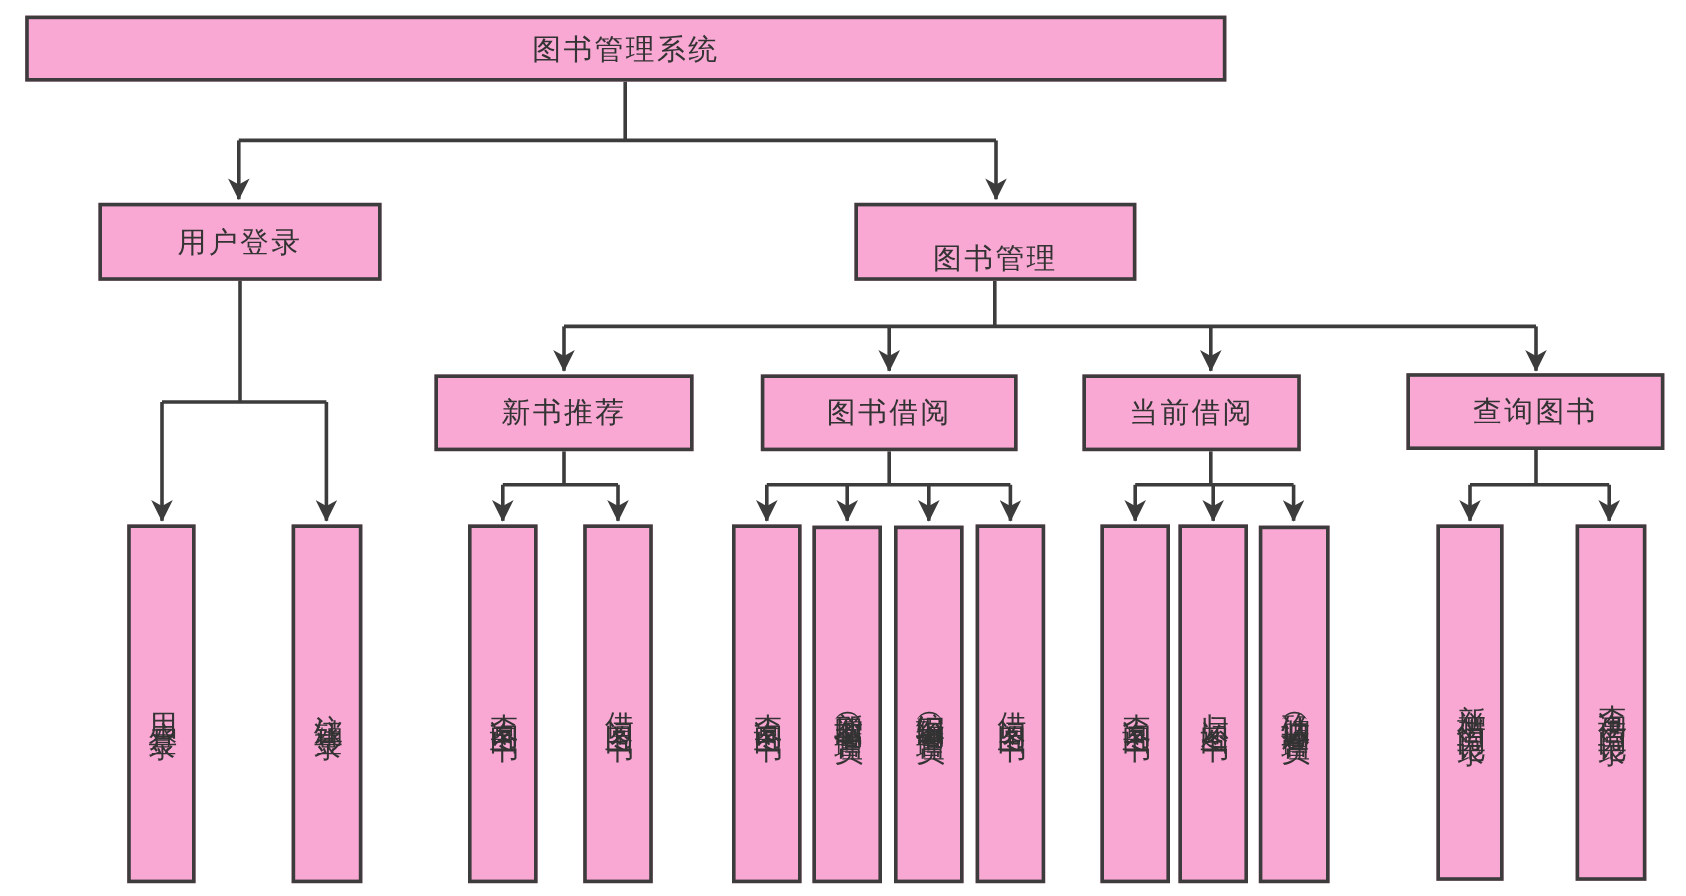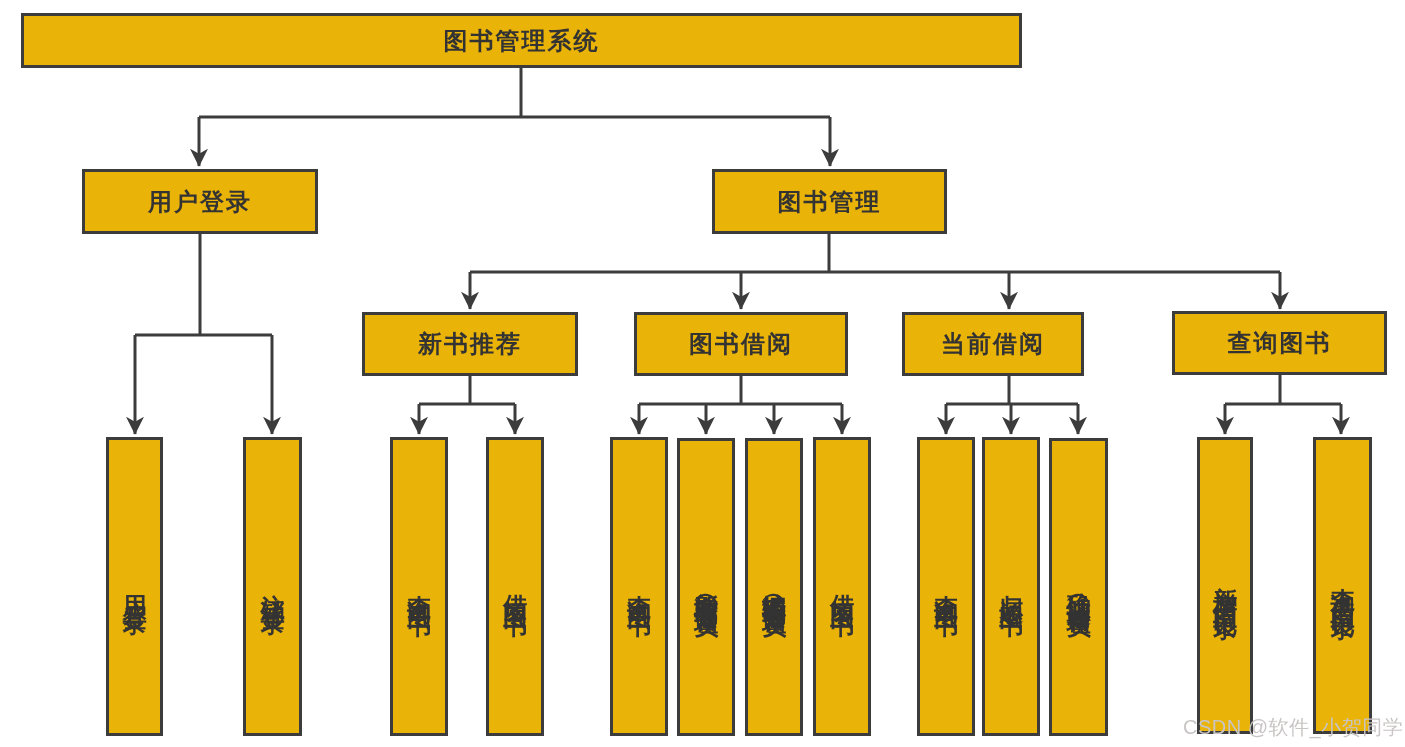--- a/index.html
+++ b/index.html
@@ -2,22 +2,22 @@
 <html><head>
 <meta charset="utf-8">
 <style>
   html,body{margin:0;padding:0;background:#ffffff;}
   .canvas{
     position:relative;width:1405px;height:747px;background:#ffffff;overflow:hidden;
     font-family:"Liberation Sans","DejaVu Sans",sans-serif;color:#333333;
   }
   svg.wires{position:absolute;left:0;top:0;z-index:1;}
   .box{
-    position:absolute;z-index:2;background:#eab308;border:3px solid #3c3c3c;
-    box-sizing:border-box;display:flex;align-items:center;justify-content:center;font-weight:bold;
+    position:absolute;z-index:2;background:#f9a8d4;border:3px solid #3c3c3c;
+    box-sizing:border-box;display:flex;align-items:center;justify-content:center;
   }
   .h .label{font-size:24px;letter-spacing:2px;white-space:nowrap;color:#333333;}
   .v .label{
     writing-mode:vertical-rl;text-orientation:mixed;
     font-size:24px;letter-spacing:6px;line-height:1.1;color:#333333;
   }
   .v.tight .label{letter-spacing:3px;line-height:1.02;}
   .watermark{
     position:absolute;z-index:3;left:1183px;top:714px;
     font-size:20px;letter-spacing:0.5px;color:#c9c5c5;white-space:nowrap;
@@ -71,21 +71,21 @@
     </g>
   </svg>
 
   <div class="box h" style="left:21px;top:13px;width:1001px;height:55px;">
     <span class="label">图书管理系统</span>
   </div>
 
   <div class="box h" style="left:82px;top:169px;width:236px;height:65px;">
     <span class="label">用户登录</span>
   </div>
-  <div class="box h" style="left:712px;top:169px;width:235px;height:65px;">
+  <div class="box h" style="left:712px;top:169px;width:235px;height:65px;align-items:flex-end;">
     <span class="label">图书管理</span>
   </div>
 
   <div class="box h" style="left:634px;top:312px;width:214px;height:64px;">
     <span class="label">图书借阅</span>
   </div>
   <div class="box h" style="left:362px;top:312px;width:216px;height:64px;">
     <span class="label">新书推荐</span>
   </div>
   <div class="box h" style="left:902px;top:312px;width:182px;height:64px;">
@@ -132,15 +132,14 @@
     <span class="label">确认归还（管理员）</span>
   </div>
 
   <div class="box v" style="left:1197px;top:437px;width:56px;height:297px;">
     <span class="label">新增借阅记录</span>
   </div>
   <div class="box v" style="left:1313px;top:437px;width:59px;height:297px;">
     <span class="label">查询借阅记录</span>
   </div>
 
-  <div class="watermark">CSDN @软件_小贺同学</div>
 
 </div>
 
 </body></html>

